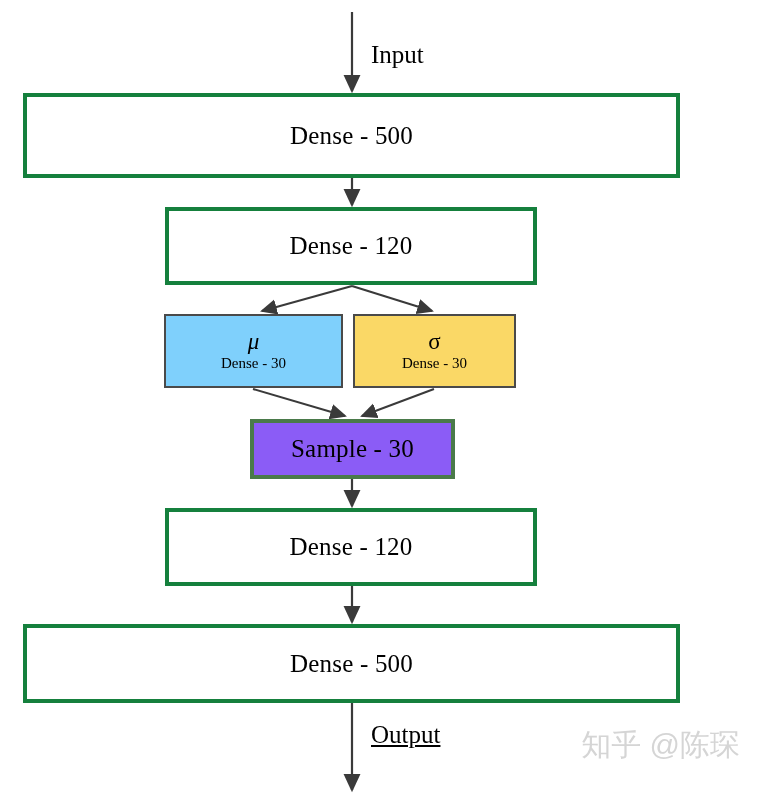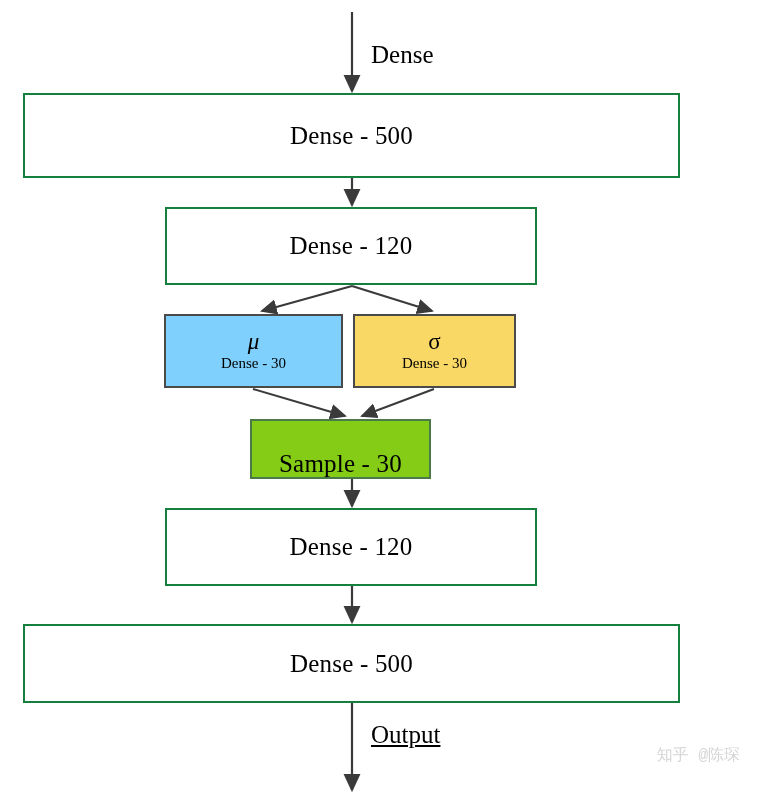--- a/index.html
+++ b/index.html
@@ -20,21 +20,21 @@
   #edges {
     position: absolute;
     left: 0;
     top: 0;
     width: 758px;
     height: 798px;
   }
   .node {
     position: absolute;
     box-sizing: border-box;
-    border: 2px solid #15803d;
+    border: 4px solid #15803d;
     background: #ffffff;
     display: flex;
     flex-direction: column;
     align-items: center;
     justify-content: center;
     color: #000000;
     z-index: 2;
   }
   .node .title {
     font-size: 25px;
@@ -64,23 +64,23 @@
     position: absolute;
     font-size: 25px;
     color: #000000;
     white-space: nowrap;
     z-index: 3;
   }
   #watermark {
     position: absolute;
     right: 18px;
     bottom: 32px;
-    font-size: 16px;
+    font-size: 30px;
     color: #d5d5d5;
-    font-family: Liberation Mono, monospace;
+    font-family: Liberation Sans, sans-serif;
     white-space: nowrap;
     user-select: none;
     z-index: 4;
   }
 </style>
 </head>
 <body>
 
 <div id="canvas">
 
@@ -103,41 +103,41 @@
 
     <line x1="434" y1="389" x2="362" y2="416" stroke="#3a3a3a" stroke-width="2" marker-end="url(#arrowhead)"></line>
 
     <line x1="352" y1="479" x2="352" y2="506" stroke="#3a3a3a" stroke-width="2.2" marker-end="url(#arrowhead)"></line>
 
     <line x1="352" y1="586" x2="352" y2="622" stroke="#3a3a3a" stroke-width="2.2" marker-end="url(#arrowhead)"></line>
 
     <line x1="352" y1="703" x2="352" y2="790" stroke="#3a3a3a" stroke-width="2.2" marker-end="url(#arrowhead)"></line>
   </svg>
 
-  <div class="edge-label" style="left:371px; top:41px;">Dense</div>
+  <div class="edge-label" style="left:371px; top:41px;">Input</div>
 
   <div class="node" style="left:23px; top:93px; width:657px; height:85px;">
     <span class="title">Dense - 500</span>
   </div>
 
   <div class="node" style="left:165px; top:207px; width:372px; height:78px;">
     <span class="title">Dense - 120</span>
   </div>
 
   <div class="node latent" style="left:164px; top:314px; width:179px; height:74px; background:#7fd0fc;">
     <span class="symbol italic">μ</span>
     <span class="sub">Dense - 30</span>
   </div>
 
   <div class="node latent" style="left:353px; top:314px; width:163px; height:74px; background:#fad866;">
     <span class="symbol">σ</span>
     <span class="sub">Dense - 30</span>
   </div>
 
-  <div class="node" style="left:250px; top:419px; width:181px; height:60px; background:#84cc16; border-color:#4a7a4a;justify-content:flex-end;">
+  <div class="node" style="left:250px; top:419px; width:205px; height:60px; background:#8b5cf6; border-color:#4a7a4a;">
     <span class="title">Sample - 30</span>
   </div>
 
   <div class="node" style="left:165px; top:508px; width:372px; height:78px;">
     <span class="title">Dense - 120</span>
   </div>
 
   <div class="node" style="left:23px; top:624px; width:657px; height:79px;">
     <span class="title">Dense - 500</span>
   </div>

